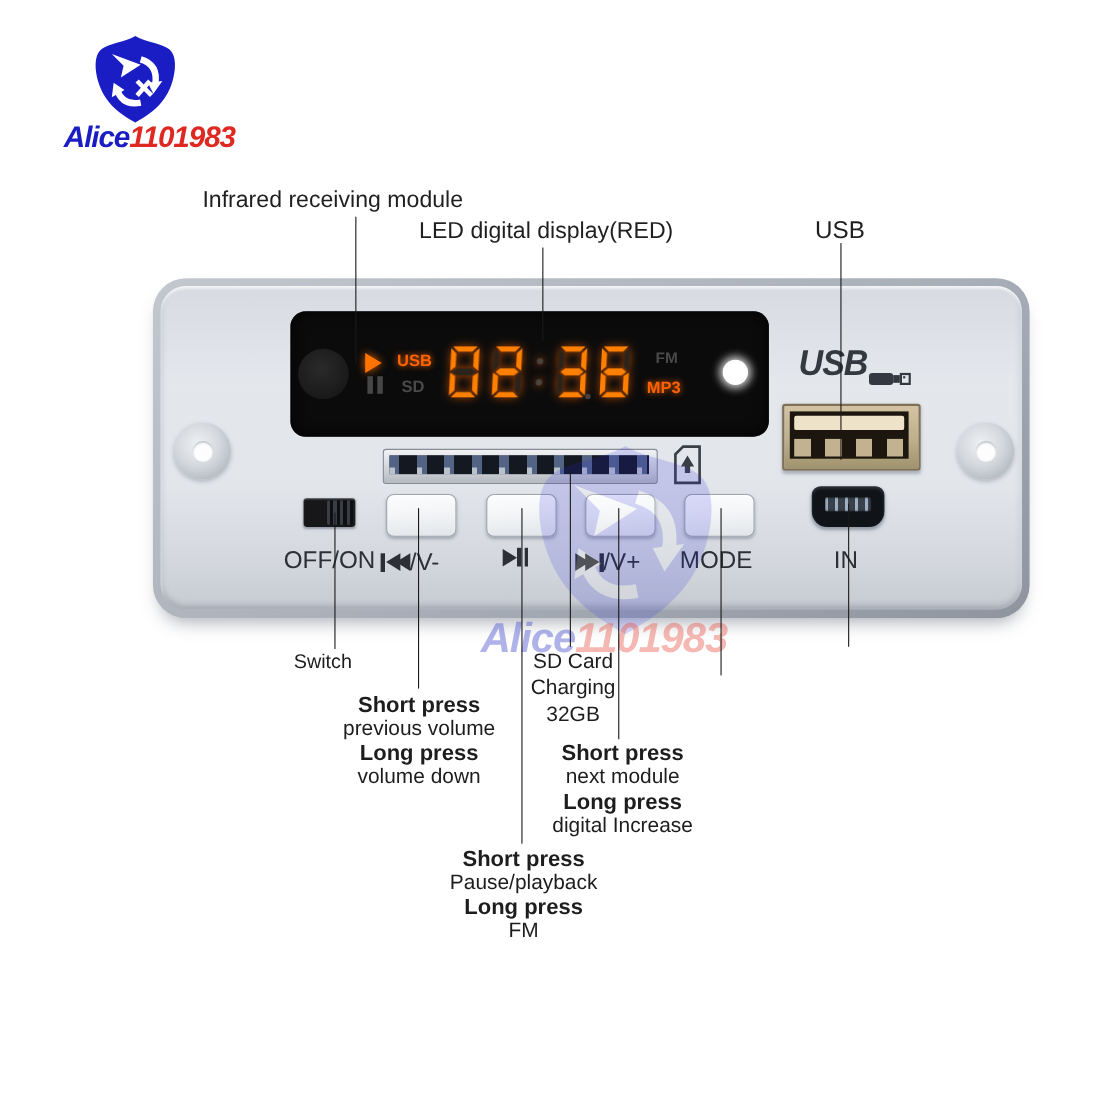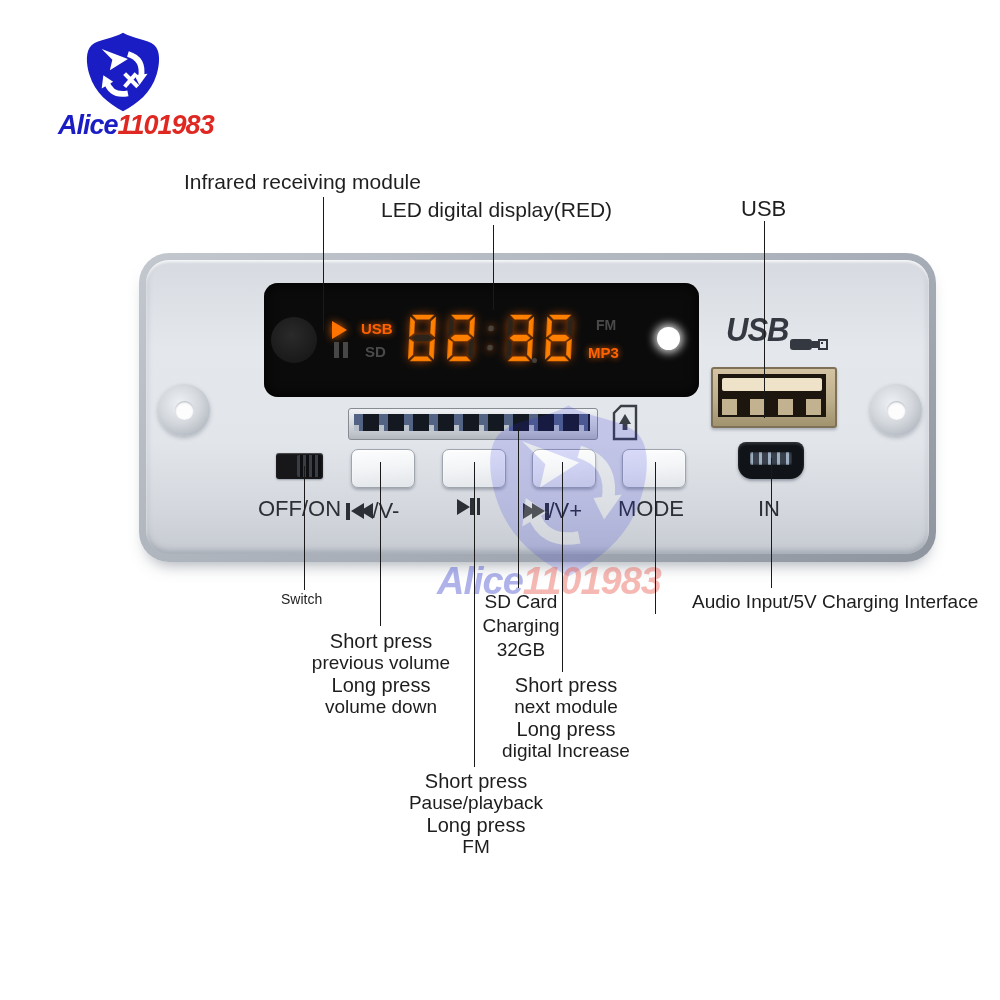--- a/index.html
+++ b/index.html
@@ -97,21 +97,21 @@
   
   .wm-shield{left:430px;top:402px;width:205px;height:178px;opacity:.17;z-index:5;}
   .wm-text{left:401px;top:560px;font-size:38px;font-style:italic;font-weight:900;letter-spacing:-1px;
       z-index:5;white-space:nowrap;}
   .wm-blue{color:rgba(65,75,205,.42);}
   .wm-red{color:rgba(232,85,75,.42);}
 
   
   .note{color:#1d1d1d;z-index:7;white-space:nowrap;}
   .blk{z-index:7;text-align:center;color:#1d1d1d;}
-  .blk .b{font-weight:400;font-size:20px;line-height:22px;}
+  .blk .b{font-weight:700;font-size:20px;line-height:22px;}
   .blk .n{font-weight:400;font-size:19px;line-height:22px;}
 </style>
 </head>
 <body>
 
 <div class="stage">
 
   <svg class="abs logo-shield" viewBox="0 0 100 100">
     <path d="M50 2 C62 9 80 10 88 17 C96 24 95 40 91 53 C84 76 68 88 50 98 C32 88 16 76 9 53 C5 40 4 24 12 17 C20 10 38 9 50 2 Z" fill="#1b1dc4"></path>
     <polygon points="24,22 56,34 34,48 37,35" fill="#ffffff"></polygon>
@@ -265,36 +265,35 @@
   <div class="abs wm-text"><span class="wm-blue">Alice</span><span class="wm-red">1101983</span></div>
 
   <div class="abs leader" style="left:268px;top:466px;height:124px;"></div>
   <div class="abs leader" style="left:344px;top:462px;height:164px;"></div>
   <div class="abs leader" style="left:438px;top:462px;height:305px;"></div>
   <div class="abs leader" style="left:482px;top:428px;height:160px;"></div>
   <div class="abs leader" style="left:526px;top:462px;height:210px;"></div>
   <div class="abs leader" style="left:619px;top:462px;height:152px;"></div>
   <div class="abs leader" style="left:735px;top:458px;height:130px;"></div>
 
-  <div class="abs note" style="left:245px;top:591px;font-size:14px;">Switch</div>
+  <div class="abs note" style="left:231px;top:591px;font-size:18px;">Switch</div>
 
   <div class="abs blk" style="left:265px;top:630px;width:160px;">
     <div class="b">Short press</div>
     <div class="n">previous volume</div>
     <div class="b">Long press</div>
     <div class="n">volume down</div>
   </div>
 
   <div class="abs blk" style="left:427px;top:590px;width:116px;">
     <div class="n" style="line-height:24px;">SD Card</div>
     <div class="n" style="line-height:24px;">Charging</div>
     <div class="n" style="line-height:24px;">32GB</div>
   </div>
 
-  <div class="abs note" style="left:656px;top:591px;font-size:19px;">Audio Input/5V Charging Interface</div>
 
   <div class="abs blk" style="left:450px;top:674px;width:160px;">
     <div class="b">Short press</div>
     <div class="n">next module</div>
     <div class="b">Long press</div>
     <div class="n">digital Increase</div>
   </div>
 
   <div class="abs blk" style="left:360px;top:770px;width:160px;">
     <div class="b">Short press</div>

